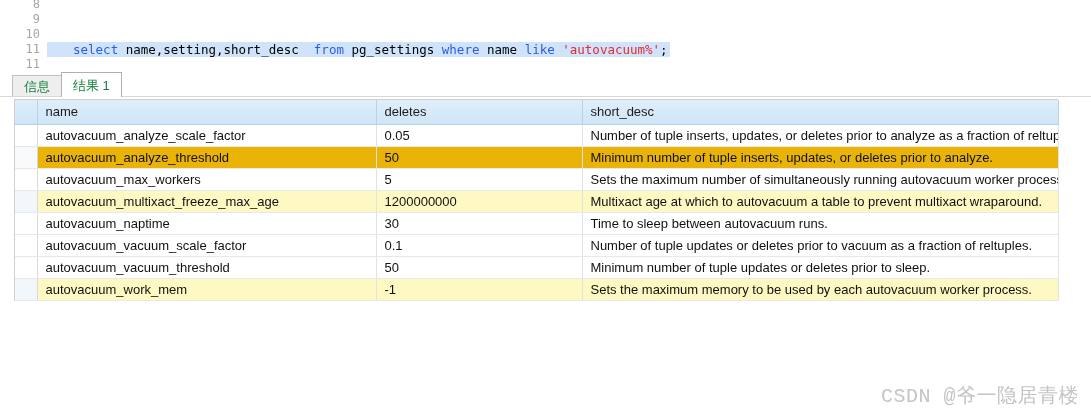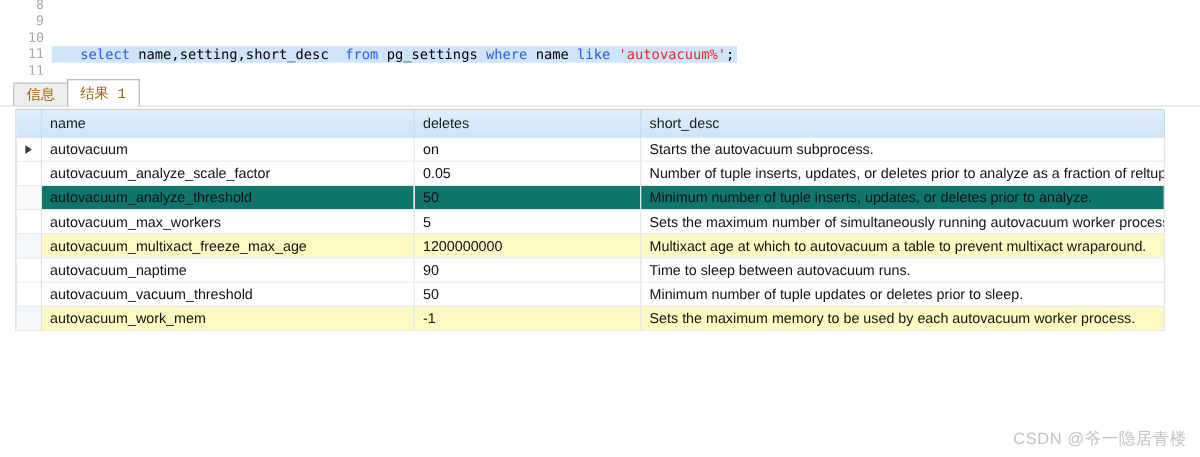--- a/index.html
+++ b/index.html
@@ -91,24 +91,24 @@
     align-items: flex-end;
   }
   .tab {
     height: 22px;
     line-height: 22px;
     padding: 0 11px;
     font-size: 13px;
     border: 1px solid #bfbfbf;
     border-bottom: none;
     background: #eeeeee;
-    color: #a16207;
+    color: #15803d;
     margin-right: -1px;
     box-sizing: border-box;
-    font-family: Liberation Mono, monospace;
+    font-family: Liberation Sans, sans-serif;
     cursor: default;
   }
   .tab.active {
     background: #ffffff;
     height: 25px;
     line-height: 25px;
     border-color: #b0b0b0;
     position: relative;
     z-index: 3;
   }
@@ -171,21 +171,21 @@
     border-right: 1px solid #e2e2e2;
     border-bottom: 1px solid #e8e8e8;
     padding: 0 0 0 8px;
     font-size: 13px;
     color: #111111;
     white-space: nowrap;
     overflow: hidden;
     box-sizing: border-box;
     background: #ffffff;
   }
-  tbody tr.alt td { background: #0f766e; }
+  tbody tr.alt td { background: #eab308; }
   tbody tr.alt2 td { background: #fef9c3; }
   tbody td.rowmark {
     padding: 0;
     text-align: center;
     background: #ffffff;
     border-right: 1px solid #d8d8d8;
     position: relative;
   }
   tbody tr.alt td.rowmark { background: #f7f9fa; }
   tbody tr.alt2 td.rowmark { background: #f2f7fb; }
@@ -197,23 +197,23 @@
     border-bottom: 4.5px solid transparent;
     vertical-align: middle;
     margin-top: -1px;
   }
 
   
   .watermark {
     position: absolute;
     right: 12px;
     bottom: 6px;
-    font-size: 15px;
+    font-size: 20px;
     color: #c4c4c4;
-    font-family: Liberation Sans, sans-serif;
+    font-family: Liberation Mono, monospace;
     white-space: nowrap;
     letter-spacing: 0.5px;
     user-select: none;
   }
 </style>
 </head>
 <body>
 
 <div class="editor">
   <div class="editor-inner">
@@ -262,26 +262,20 @@
       <thead>
         <tr id="header-row">
           <th class="gutter-head"></th>
         <th>name</th>
             <th>deletes</th>
             <th>short_desc</th>
           </tr>
       </thead>
       <tbody id="table-body">
           <tr>
-            <td class="rowmark"><span class="tri"></span></td>
-            <td>autovacuum</td>
-            <td>on</td>
-            <td>Starts the autovacuum subprocess.</td>
-          </tr>
-          <tr>
             <td class="rowmark"></td>
             <td>autovacuum_analyze_scale_factor</td>
             <td>0.05</td>
             <td>Number of tuple inserts, updates, or deletes prior to analyze as a fraction of reltuples.</td>
           </tr>
           <tr class="alt">
             <td class="rowmark"></td>
             <td>autovacuum_analyze_threshold</td>
             <td>50</td>
             <td>Minimum number of tuple inserts, updates, or deletes prior to analyze.</td>
@@ -294,22 +288,28 @@
           </tr>
           <tr class="alt2">
             <td class="rowmark"></td>
             <td>autovacuum_multixact_freeze_max_age</td>
             <td>1200000000</td>
             <td>Multixact age at which to autovacuum a table to prevent multixact wraparound.</td>
           </tr>
           <tr>
             <td class="rowmark"></td>
             <td>autovacuum_naptime</td>
-            <td>90</td>
+            <td>30</td>
             <td>Time to sleep between autovacuum runs.</td>
+          </tr>
+          <tr>
+            <td class="rowmark"></td>
+            <td>autovacuum_vacuum_scale_factor</td>
+            <td>0.1</td>
+            <td>Number of tuple updates or deletes prior to vacuum as a fraction of reltuples.</td>
           </tr>
           <tr>
             <td class="rowmark"></td>
             <td>autovacuum_vacuum_threshold</td>
             <td>50</td>
             <td>Minimum number of tuple updates or deletes prior to sleep.</td>
           </tr>
           <tr class="alt2">
             <td class="rowmark"></td>
             <td>autovacuum_work_mem</td>

